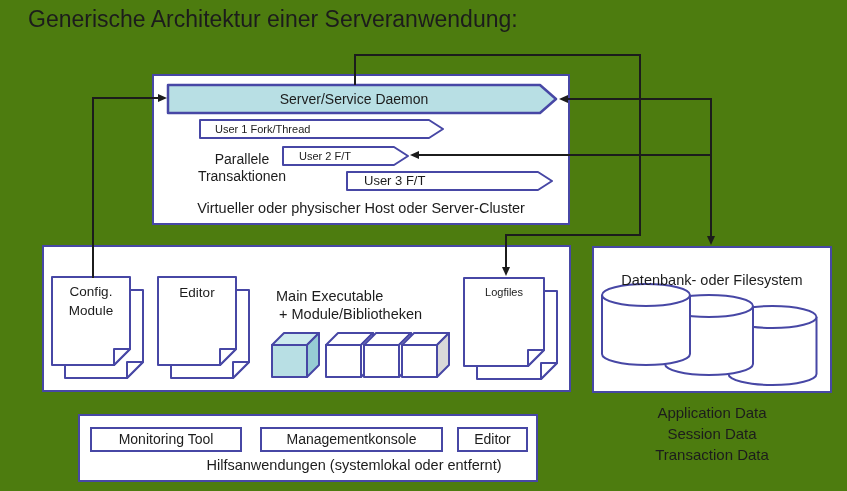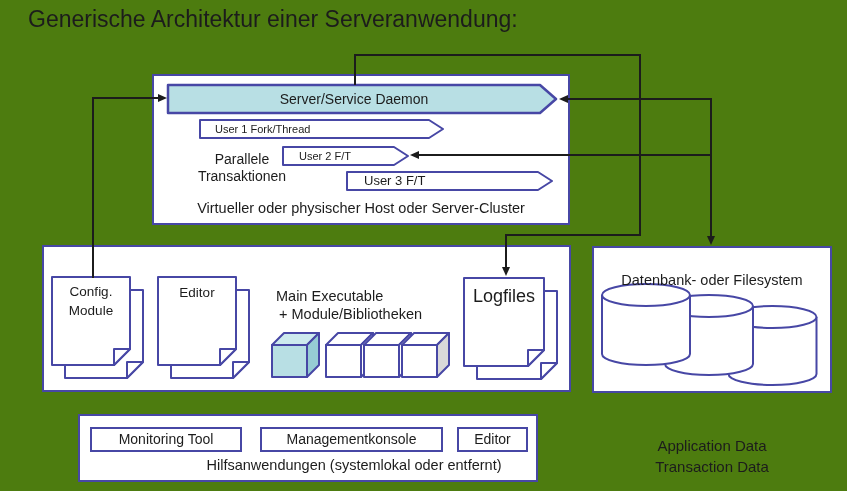--- a/index.html
+++ b/index.html
@@ -123,25 +123,26 @@
     <div>Transaktionen</div>
   </div>
 
   <div class="lbl ctr" style="left:52px; top:282px; width:78px; font-size:13.5px; line-height:19px;">
     <div>Config.</div>
     <div>Module</div>
   </div>
   <div class="lbl ctr" style="left:158px; top:285px; width:78px; font-size:13.5px;">Editor</div>
   <div class="lbl" style="left:276px; top:288px; font-size:14.5px;">Main Executable</div>
   <div class="lbl" style="left:264px; top:306px; font-size:14.5px;margin-left:15px;">+ Module/Bibliotheken</div>
-  <div class="lbl ctr" style="left:464px; top:286px; width:80px; font-size:18px;">Logfiles</div>
+  <div class="lbl ctr" style="left:464px; top:286px; width:80px; font-size:11px;">Logfiles</div>
 
   <div class="lbl ctr" style="left:592px; top:252px; width:240px; font-size:14.5px;margin-top:20px;">Datenbank- oder Filesystem</div>
-  <div class="lbl ctr" style="left:592px; top:402px; width:240px; font-size:15px; line-height:21px;margin-top:33px;">
+  <div class="lbl ctr" style="left:592px; top:402px; width:240px; font-size:15px; line-height:21px;">
     <div>Application Data</div>
+    <div>Session Data</div>
     <div>Transaction Data</div>
   </div>
 
   <div class="lbl ctr" style="left:90px; top:428px; width:152px; height:22px; line-height:22px; font-size:14px;">Monitoring Tool</div>
   <div class="lbl ctr" style="left:260px; top:428px; width:183px; height:22px; line-height:22px; font-size:14px;">Managementkonsole</div>
   <div class="lbl ctr" style="left:457px; top:428px; width:71px; height:38px; line-height:22px; font-size:14px;">Editor</div>
   <div class="lbl ctr" style="left:78px; top:457px; width:552px; font-size:14.5px;">Hilfsanwendungen (systemlokal oder entfernt)</div>
 
 </div>
 

